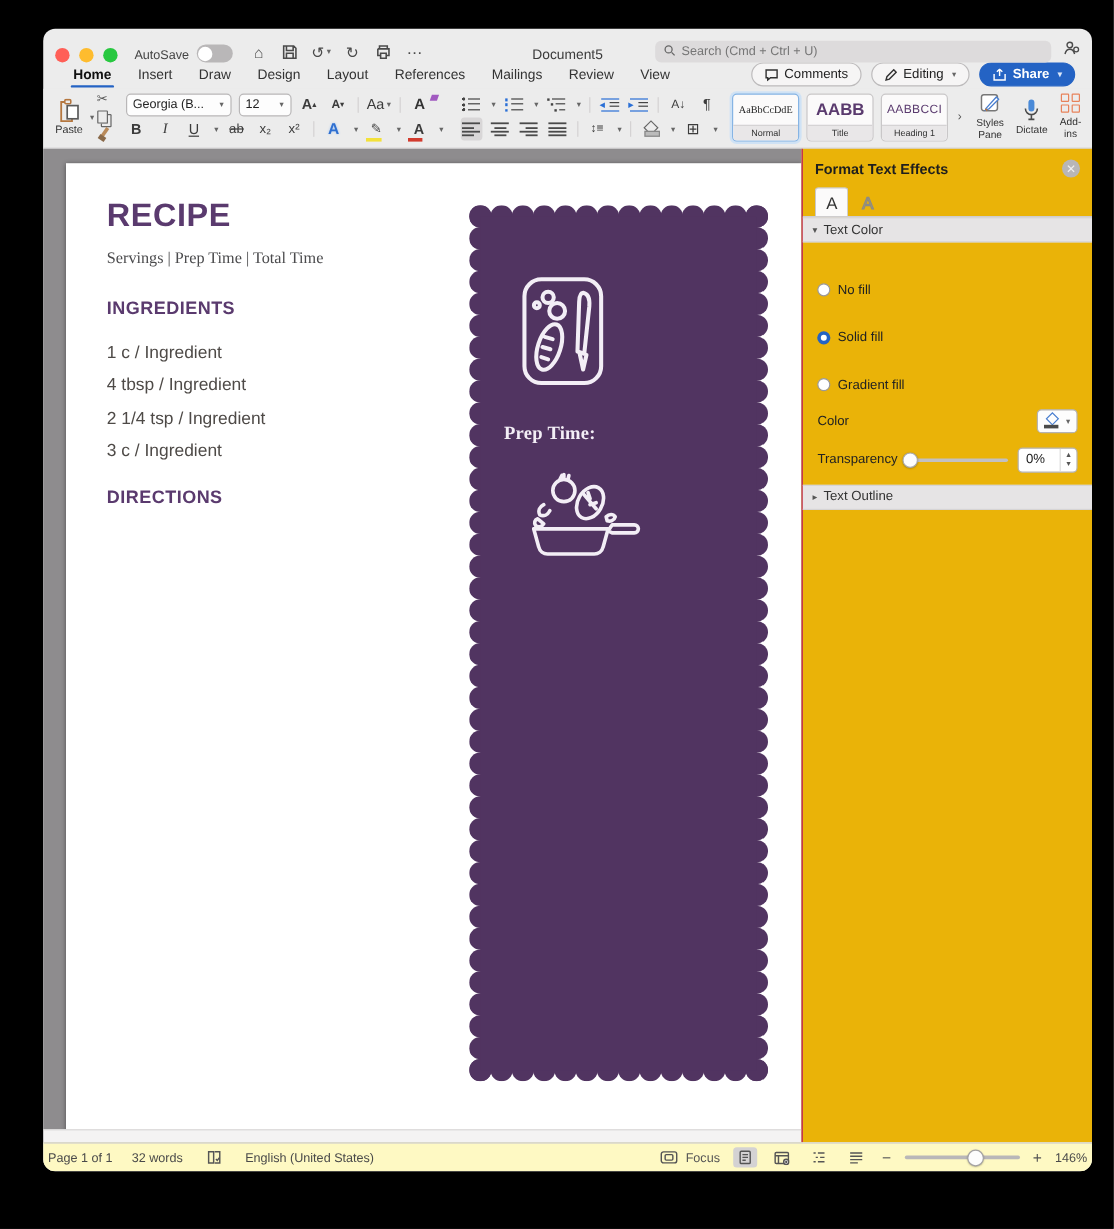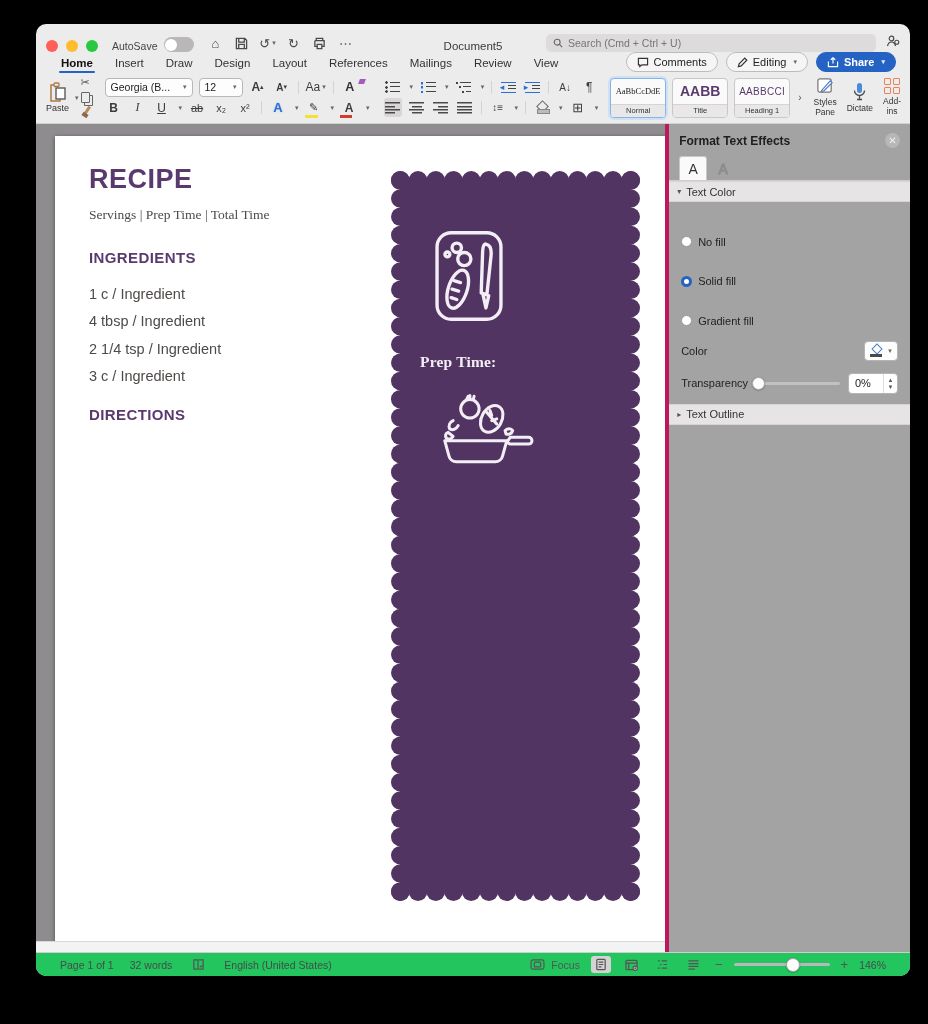--- a/index.html
+++ b/index.html
@@ -124,21 +124,21 @@
   .dir-head{margin-top:16px;}
   .scallop-wrap{position:absolute;left:336px;top:35px;width:249px;height:730px;}
   .scallop-wrap svg.bg{position:absolute;inset:0;}
   .panel-content{position:absolute;inset:0;padding:58px 0 0 28px;color:#f3eef6;}
   .panel-content .picon{display:block;margin-left:14px;}
   .panel-label{font-family:"Liberation Serif",serif;font-size:15.5px;font-weight:bold;letter-spacing:.2px;}
   .lbl-prep{margin:30px 0 0 1px;}
   .picon2{margin-top:22px;}
   .lbl-total{margin:26px 0 0 0;}
   
-  .fpanel{flex:1;background:#a3a3a3;border-left:4px solid #be185d;position:relative;font-size:11px;color:#222;}
+  .fpanel{flex:1;background:#eab308;border-left:1px solid #be185d;position:relative;font-size:11px;color:#222;}
   .fp-head{display:flex;align-items:center;justify-content:space-between;padding:9px 10px 4px;}
   .fp-title{font-size:12px;font-weight:bold;color:#1e1e1e;}
   .fp-close{width:15px;height:15px;border-radius:50%;background:#b8b6b7;color:#f1f0f0;font-size:10px;display:flex;align-items:center;justify-content:center;}
   .fp-tabs{display:flex;padding:4px 10px 0;border-bottom:1px solid #cfcdce;gap:2px;}
   .fp-tab{width:28px;height:24px;display:flex;align-items:center;justify-content:center;font-size:14px;color:#333;border:1px solid transparent;border-bottom:none;border-radius:3px 3px 0 0;}
   .fp-tab.sel{background:#fbfafa;border-color:#c9c7c8;}
   .fp-tab .outlineA{color:transparent;-webkit-text-stroke:1px #8a8a8a;}
   .fp-band{height:21px;background:#e6e4e5;border-bottom:1px solid #d6d4d5;border-top:1px solid #d6d4d5;display:flex;align-items:center;padding:0 8px;gap:5px;font-size:11px;color:#333;}
   .chev{font-size:8px;color:#555;}
   .fp-body{padding:8px 12px 10px;}
@@ -151,21 +151,21 @@
   .bucket2{width:13px;height:12px;position:relative;}
   .bucket2::before{content:"";position:absolute;left:3px;top:0;width:6px;height:6px;border:1.4px solid #4a7fd0;transform:rotate(45deg);}
   .bucket2::after{content:"";position:absolute;left:0;bottom:0;width:12px;height:3px;background:#4a4a4a;}
   .slider{position:relative;width:86px;height:3px;border-radius:2px;background:#c2c0c1;margin:0 8px 0 6px;}
   .slider .thumb{position:absolute;top:-5px;width:13px;height:13px;border-radius:50%;background:#fdfdfd;border:1px solid #aaa;box-shadow:0 .5px 1.5px rgba(0,0,0,.3);}
   .spin{margin-left:auto;display:flex;align-items:center;height:21px;border:1px solid #b5b3b4;border-radius:4px;background:#fff;overflow:hidden;}
   .spin .val{width:34px;text-align:left;padding-left:6px;font-size:11px;color:#222;}
   .spin .arrows{width:14px;display:flex;flex-direction:column;align-items:center;justify-content:center;gap:1px;border-left:1px solid #ddd;height:100%;}
   .spin .arrows span{font-size:6px;color:#555;line-height:1;}
   
-  .statusbar{position:absolute;left:0;right:0;bottom:0;height:24px;background:#22c55e;border-top:1px solid #cfcdce;display:flex;align-items:center;padding:0 24px;font-size:10.5px;color:#4a4a4a;gap:16px;}
+  .statusbar{position:absolute;left:0;right:0;bottom:0;height:24px;background:#fef9c3;border-top:1px solid #cfcdce;display:flex;align-items:center;padding:0 4px;font-size:10.5px;color:#4a4a4a;gap:16px;}
   .sb-right{margin-left:auto;display:flex;align-items:center;gap:11px;}
   .sb-ico{display:inline-flex;align-items:center;justify-content:center;width:20px;height:17px;border-radius:3px;color:#555;}
   .sb-ico.sel{background:#d4d2d3;}
   .sb-ico svg{stroke:#555;fill:none;stroke-width:1.3;}
   .zoom-slider{position:relative;width:96px;height:3px;background:#b9b7b8;border-radius:2px;}
   .zoom-slider .thumb{position:absolute;top:-5.5px;left:55%;width:14px;height:14px;border-radius:50%;background:#fdfdfd;border:1px solid #a5a3a4;box-shadow:0 .5px 1.5px rgba(0,0,0,.3);}
   .pm{font-size:13px;color:#555;}
   .doc-icons svg{stroke:#f3eef6;fill:none;stroke-width:3.6;stroke-linecap:round;stroke-linejoin:round;}
 </style>
 </head>

